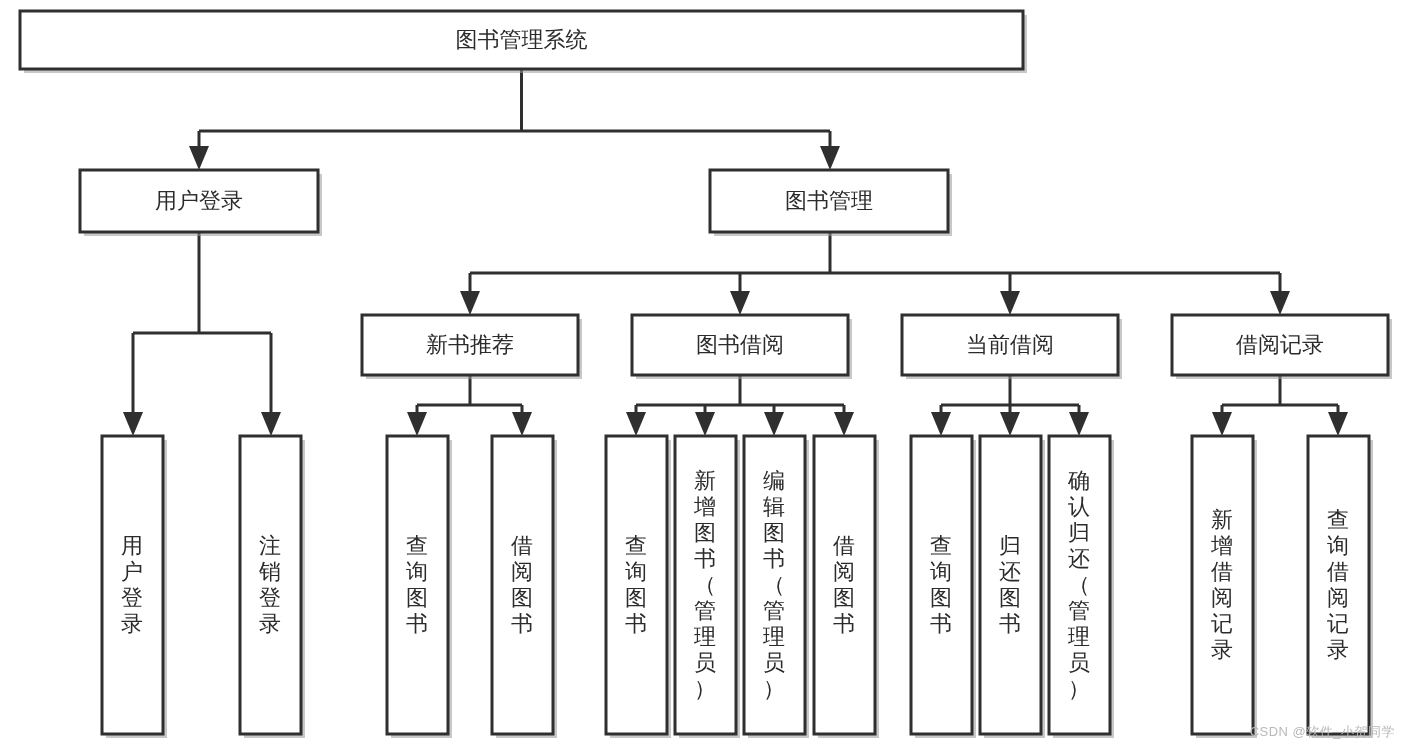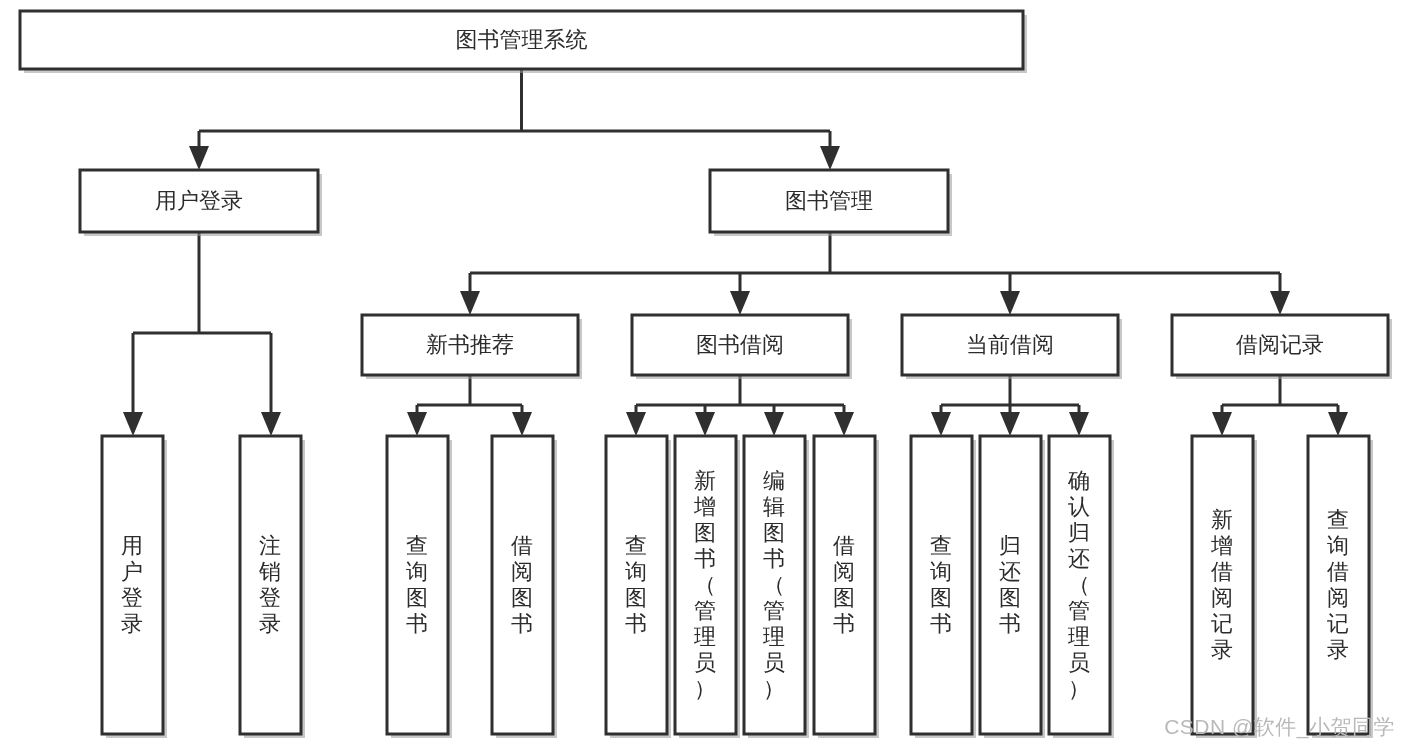--- a/index.html
+++ b/index.html
@@ -48,21 +48,21 @@
     font-family: "Liberation Sans", "DejaVu Sans", sans-serif;
     font-size: 22px;
     fill: #2b2b2b;
     text-anchor: middle;
   }
   .watermark {
     position: absolute;
     right: 10px;
     bottom: 6px;
     font-family: "Liberation Sans", "DejaVu Sans", sans-serif;
-    font-size: 21px;
+    font-size: 13px;
     color: #b9b9b9;
     letter-spacing: 0.5px;
     white-space: nowrap;
     pointer-events: none;
   }
   .box-shadow-rect {
     fill: #9a9a9a;
     opacity: 0.55;
   }
 </style>

